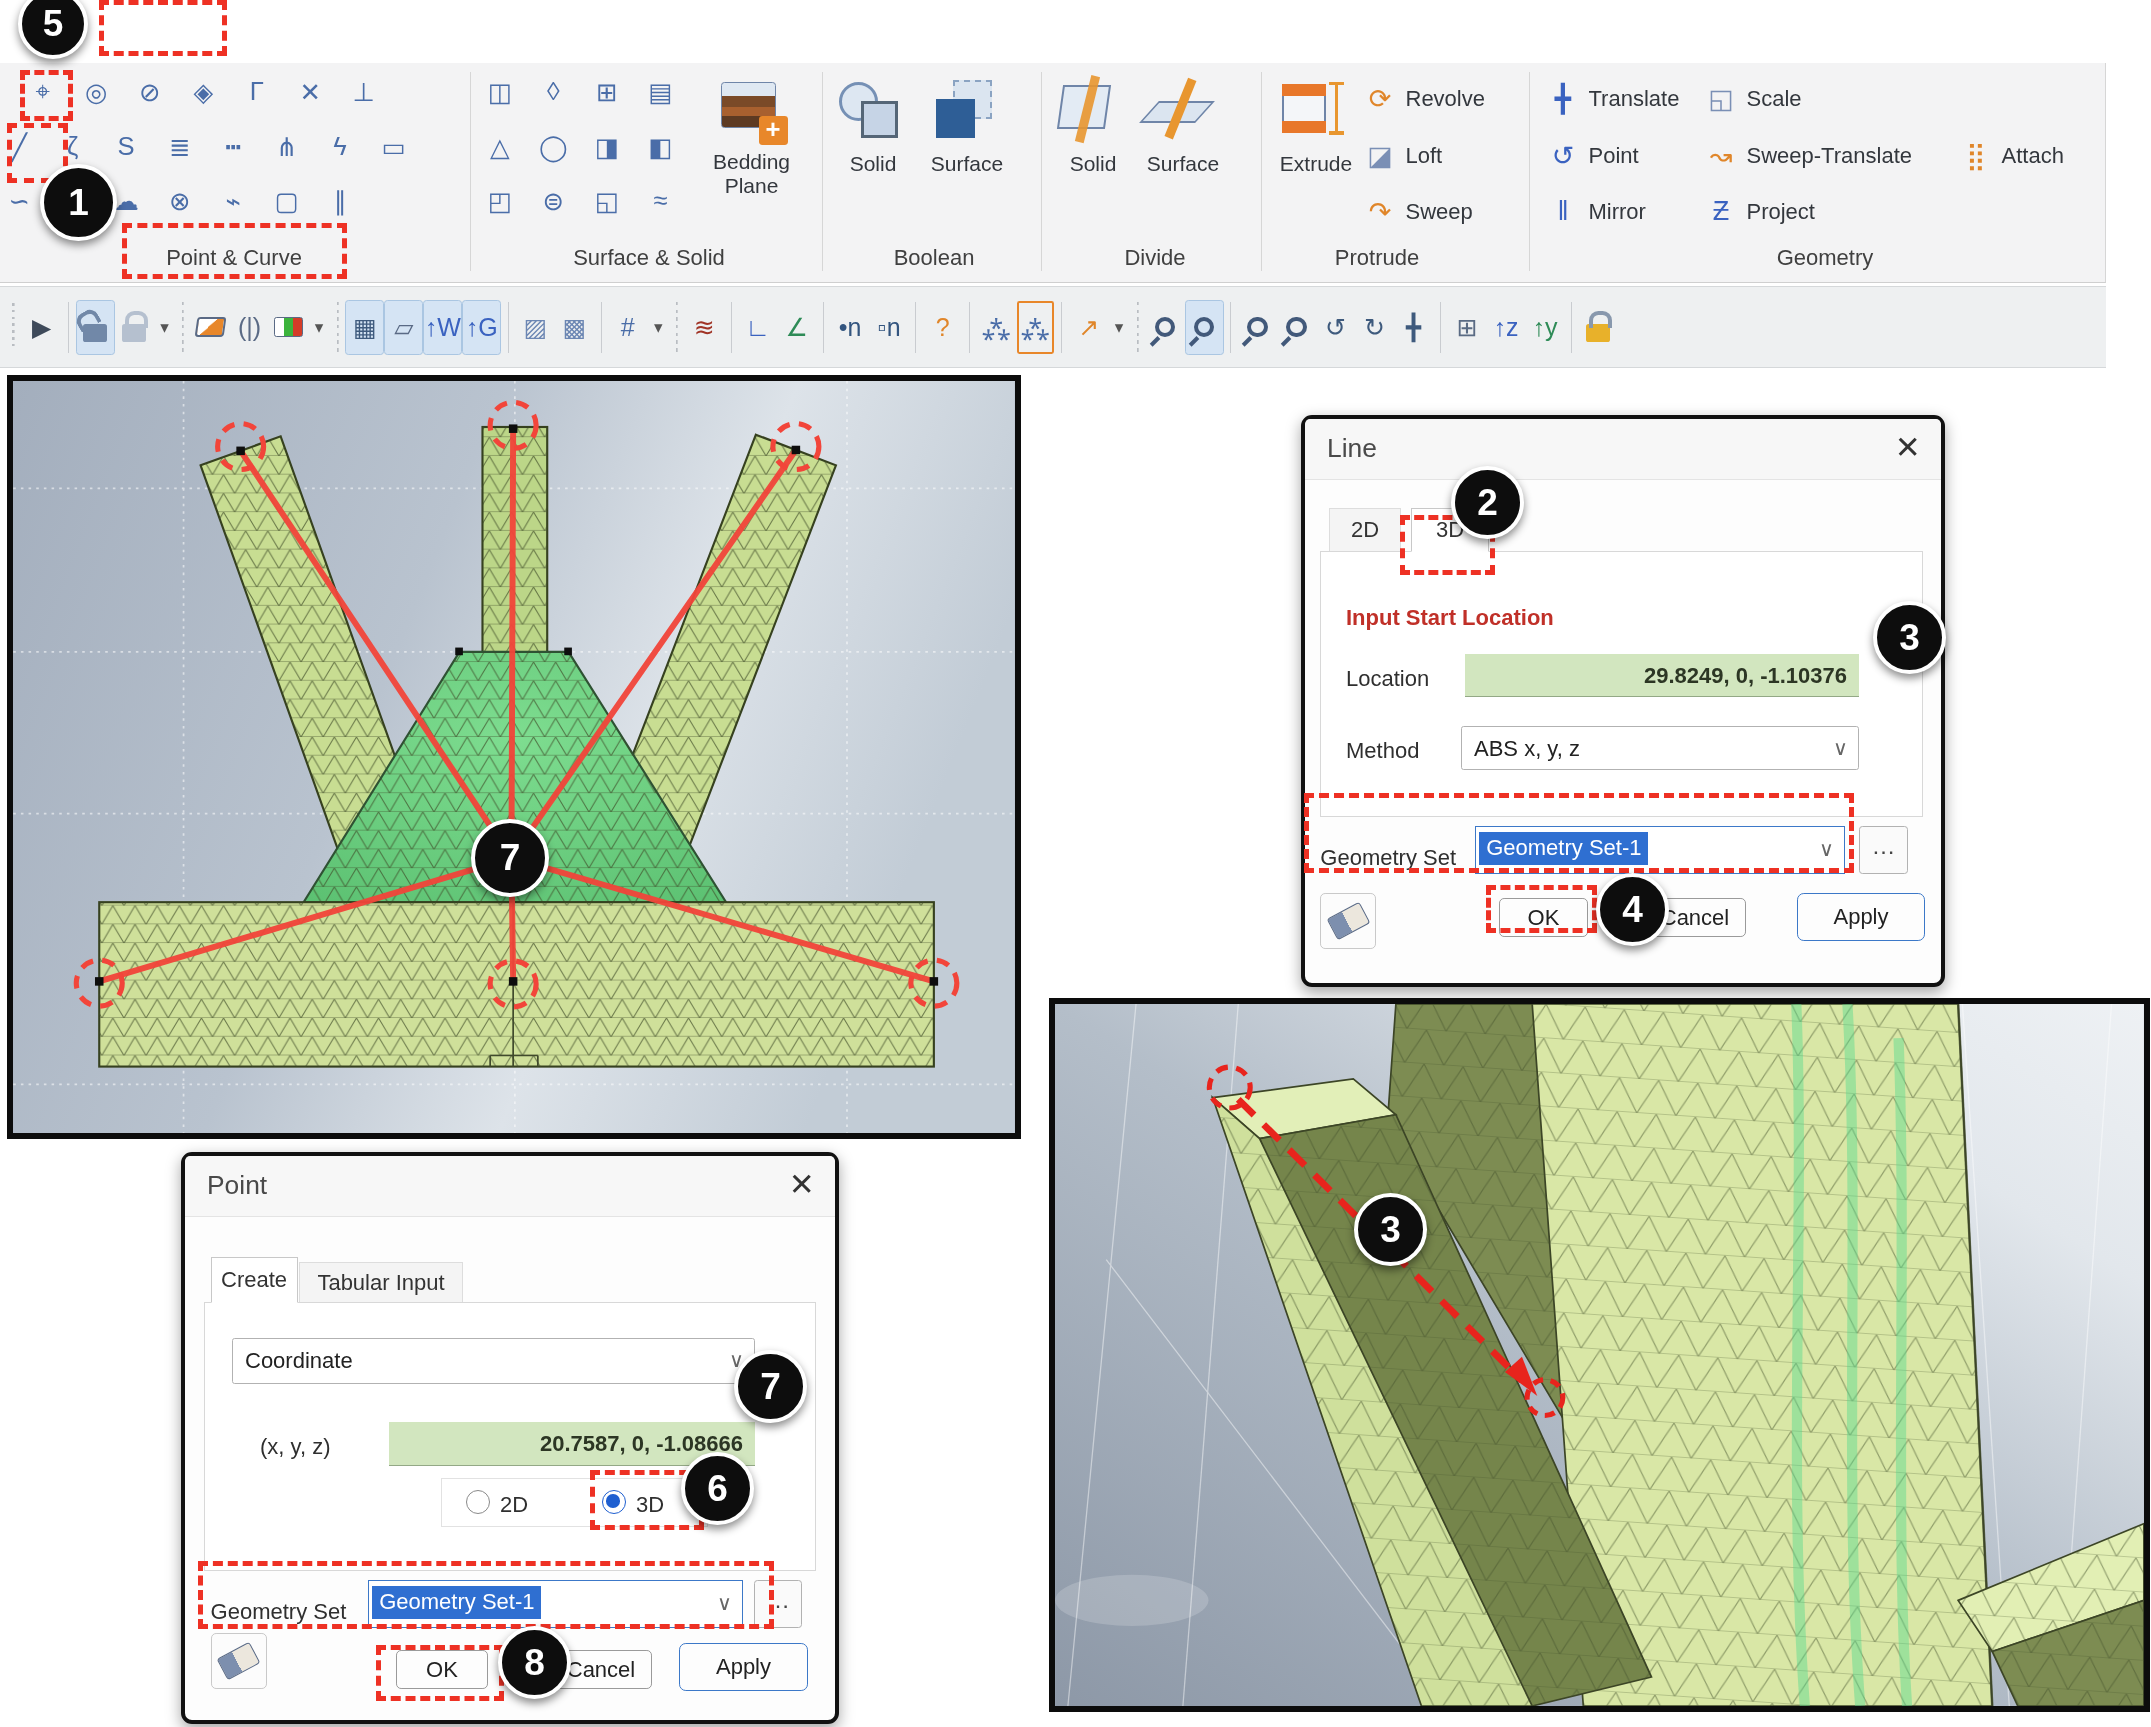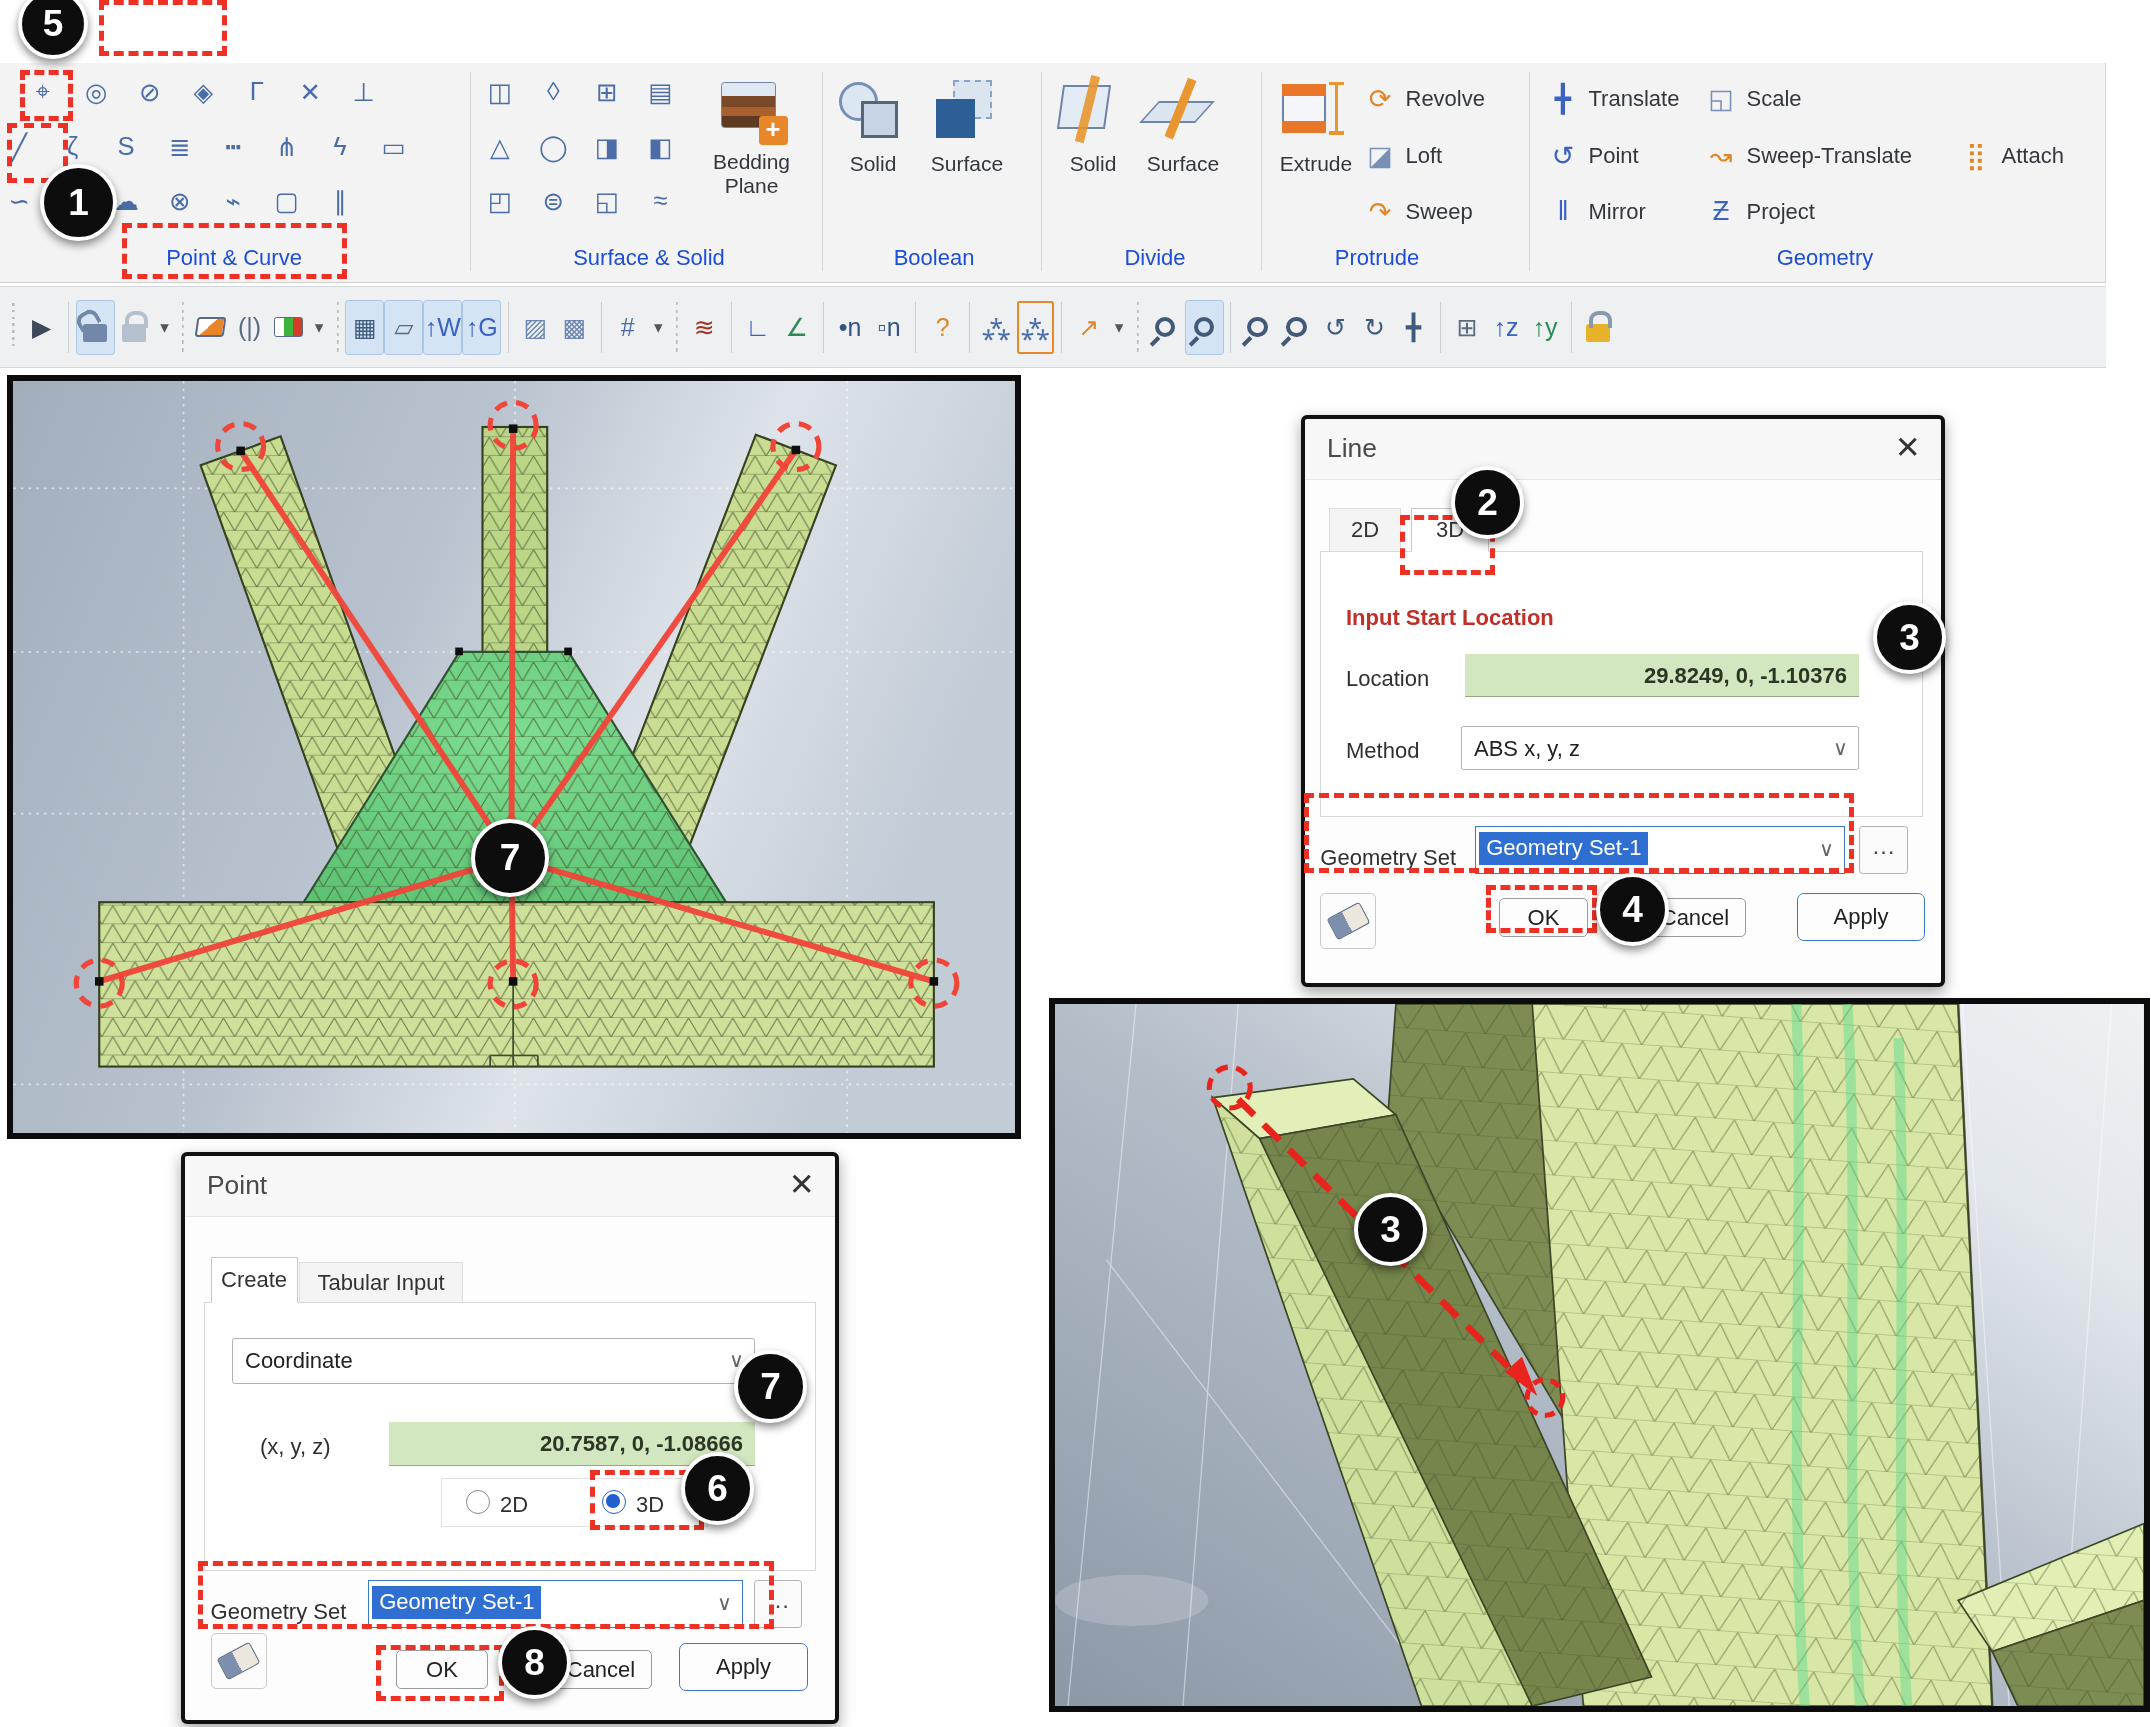--- a/index.html
+++ b/index.html
@@ -12,21 +12,21 @@
   .appcorner { position:absolute; left:0; top:0; width:95px; height:63px; background:#3b4046; }
   .appcorner .caret { position:absolute; left:66px; top:20.4px; width:0; height:0; border-left:9.4px solid transparent; border-right:9.4px solid transparent; border-top:12px solid #e8eaed; }
   .tab { position:absolute; top:15.3px; font-size:23px; color:#2d3138; white-space:nowrap; }
   .tab.active { color:#2f6fc1; font-weight:bold; }
   .tab:nth-child(1){left:111px}.tab:nth-child(2){left:223px}.tab:nth-child(3){left:307px}
   .tab:nth-child(4){left:467px}.tab:nth-child(5){left:641px}.tab:nth-child(6){left:847px}
   .tab:nth-child(7){left:952px}.tab:nth-child(8){left:1037px}
 
   .ribbonbody { position:absolute; left:0; top:63px; width:2106px; height:220px; background:#f3f3f4; border-bottom:0.9px solid #cfcfcf; border-right:0.9px solid #d6d6d6; }
   .gsep { position:absolute; top:8.5px; width:0.9px; height:199px; background:#d6d6d6; }
-  .glabel { position:absolute; top:182px; font-size:22px; color:#1d4ed8; transform:translateX(-50%); white-space:nowrap;text-align:right; }
+  .glabel { position:absolute; top:182px; font-size:22px; color:#404040; transform:translateX(-50%); white-space:nowrap;text-align:right; }
 
   .icorow { position:absolute; display:flex; gap:22px; }
   .sicon { width:31.5px; height:37px; display:flex; align-items:center; justify-content:center; font-size:25.6px; color:#4a6da8; }
   .sicon.blank { visibility:hidden; }
 
   .bigbtn { position:absolute; width:94px; text-align:center; }
   .bigbtn .blabel { font-size:21px; color:#33373d; margin-top:5.1px; line-height:24px; }
   .bicon { position:relative; width:72px; height:72px; margin:0 auto; }
 
   
@@ -72,21 +72,21 @@
   .sw { width:29px; height:20.4px; background:linear-gradient(135deg,#fff 45%,#e8872a 45%); border:2.6px solid #5a6a85; border-radius:3.4px; transform:skewX(-8deg); }
   .bd { width:29px; height:20.4px; border:1.7px solid #5a6a85; border-radius:2.6px; background:linear-gradient(90deg,#fff 0 33%,#3cb43c 33% 66%,#d43c28 66% 100%); }
 
   
   .vp { position:absolute; border:6px solid #0c0c0c; background:#aab4c2; }
   .vp svg { display:block; }
   #vp-main { left:6.8px; top:375px; width:1014px; height:764px; }
   #vp-persp { left:1049px; top:998px; width:1101px; height:714px; }
 
   
-  .dlg { position:absolute; background:#fdfdfd; border:4.3px solid #111; border-radius:6px; box-shadow:0 5.1px 15.3px rgba(0,0,0,.35); }
+  .dlg { position:absolute; background:#fdfdfd; border:4.3px solid #111; border-radius:11px; box-shadow:0 5.1px 15.3px rgba(0,0,0,.35); }
   #dlg-line { left:1301px; top:415px; width:644px; height:572px; }
   #dlg-point { left:181px; top:1152px; width:658px; height:572px; }
   .dtitle { position:absolute; left:22px; top:13.6px; font-size:26.4px; color:#4a4a4a; }
   .dclose { position:absolute; right:20.4px; top:10.2px; font-size:31px; color:#333; }
   .dhead { position:absolute; left:0; top:0; right:0; height:61px; background:#f7f7f7; border-radius:5.1px 5.1px 0 0; border-bottom:0.9px solid #e4e4e4; }
   .dtab { position:absolute; height:44px; font-size:22px; color:#333; display:flex; align-items:center; justify-content:center; }
   .dtab.active { background:#fff; border:0.9px solid #c8c8c8; border-bottom:0.9px solid #fff; z-index:2; }
   .dtab.inactive { background:#f4f4f4; border:0.9px solid #ddd; }
   .gpanel { position:absolute; border:0.9px solid #d8d8d8; background:#fff; }
   .redlbl { position:absolute; font-size:22px; font-weight:bold; color:#c03028; }

